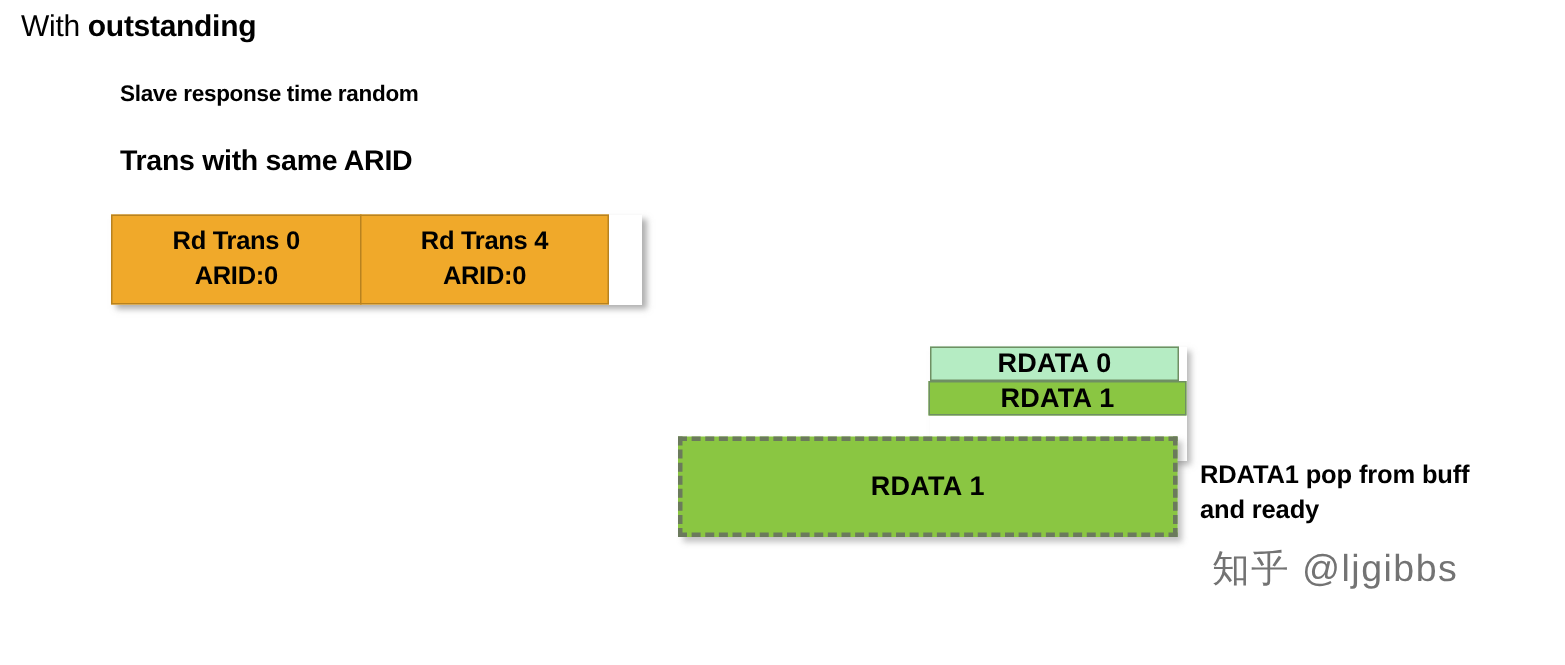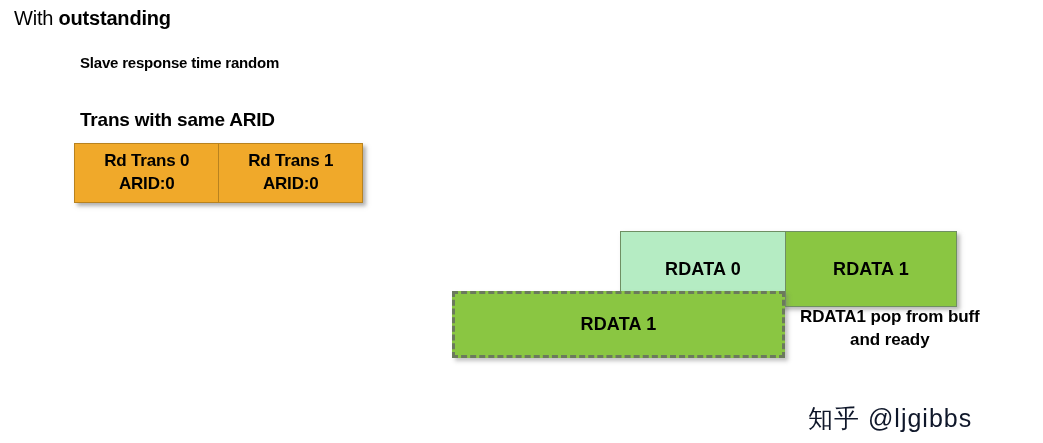--- a/index.html
+++ b/index.html
@@ -41,29 +41,28 @@
     font-size: 15px;
     font-weight: 600;
     letter-spacing: -0.2px;
   }
   #line-trans {
     left: 80px;
     top: 98px;
     font-size: 19px;
     font-weight: 600;
     letter-spacing: -0.2px;
-    margin-top: 12px;
   }
 
   
   #trans-row {
     position: absolute;
     left: 74px;
     top: 143px;
-    width: 289px;
+    width: 354px;
     height: 60px;
     display: flex;
     box-shadow: 3px 3px 4px rgba(110,110,110,0.55);
   }
   .trans-box {
     background: #f0a92a;
     border: 1px solid #b8821f;
     box-sizing: border-box;
     display: flex;
     flex-direction: column;
@@ -78,20 +77,21 @@
   #trans-box-1 { width: 166px; margin-left: -1px; }
 
   
   #rdata-row {
     position: absolute;
     left: 620px;
     top: 231px;
     height: 76px;
     display: flex;
     box-shadow: 3px 3px 4px rgba(120,120,120,0.5);
+    flex-direction: column;
   }
   .rdata-box {
     box-sizing: border-box;
     border: 1px solid #6f8f63;
     display: flex;
     align-items: center;
     justify-content: center;
     font-size: 18px;
     font-weight: 600;
     letter-spacing: 0.2px;
@@ -121,44 +121,43 @@
     justify-content: center;
     font-size: 18px;
     font-weight: 600;
     letter-spacing: 0.2px;
     box-shadow: 3px 3px 4px rgba(120,120,120,0.45);
   }
 
   
   .caption {
     position: absolute;
-    text-align: center;
     font-size: 17px;
     font-weight: 700;
     letter-spacing: -0.1px;
     line-height: 1.35;
     white-space: nowrap;
   }
   #caption-pop {
     left: 800px;
     top: 306px;
   }
   #caption-ready {
     left: 543px;
     top: 373px;
   }
 
   
   #watermark {
     position: absolute;
     left: 808px;
-    top: 402px;
+    top: 362px;
     font-size: 25px;
     font-weight: 400;
-    color: #0f172a;
+    color: #737373;
     letter-spacing: 1px;
     white-space: nowrap;
     user-select: none;
   }
 </style>
 </head>
 <body>
 
 <div id="canvas">
 
@@ -167,21 +166,21 @@
   <div class="hdr" id="line-slave">Slave response time random</div>
 
   <div class="hdr" id="line-trans">Trans with same ARID</div>
 
   <div id="trans-row">
     <div class="trans-box" id="trans-box-0">
       <span>Rd Trans 0</span>
       <span>ARID:0</span>
     </div>
     <div class="trans-box" id="trans-box-1">
-      <span>Rd Trans 1</span>
+      <span>Rd Trans 4</span>
       <span>ARID:0</span>
     </div>
   </div>
 
   <div id="rdata-row">
     <div class="rdata-box" id="rdata-box-0">RDATA 0</div>
     <div class="rdata-box" id="rdata-box-1">RDATA 1</div>
   </div>
 
   <div id="rdata-buff">RDATA 1</div>

